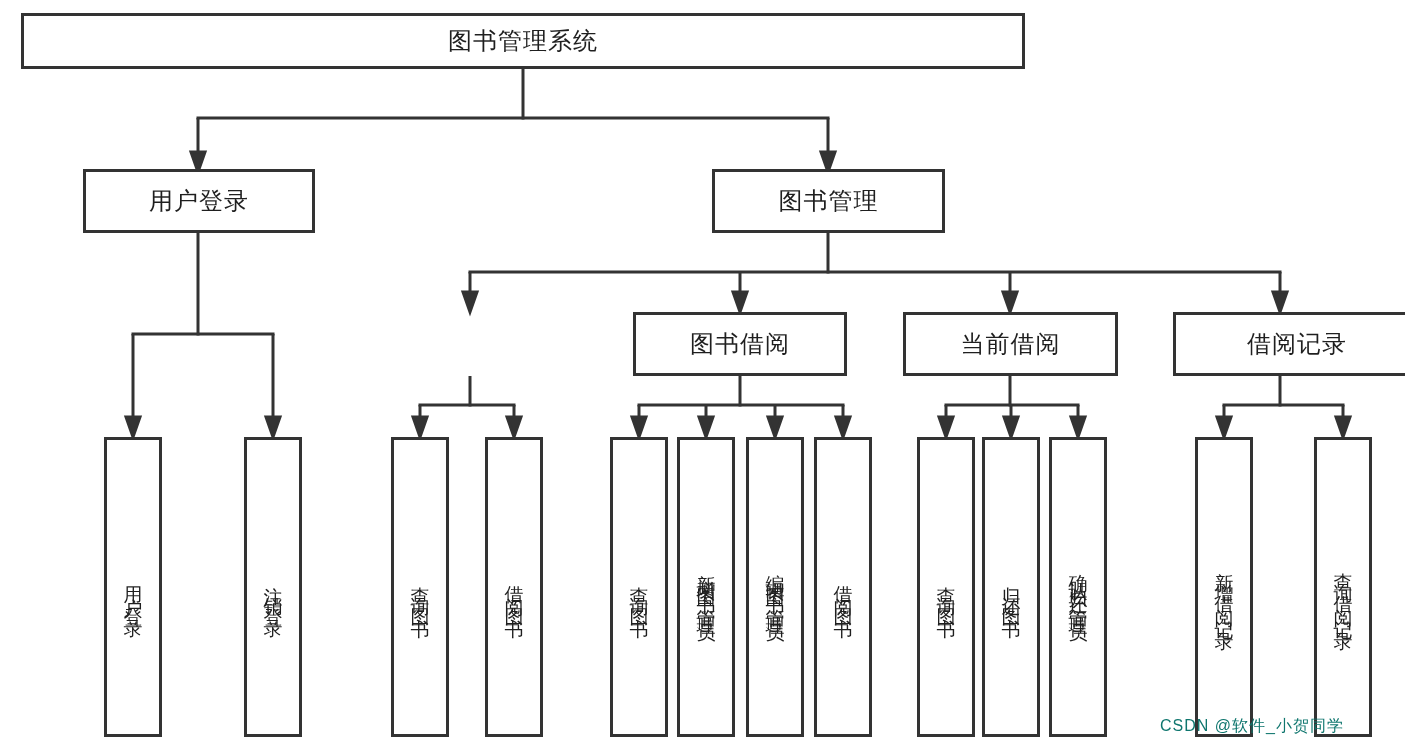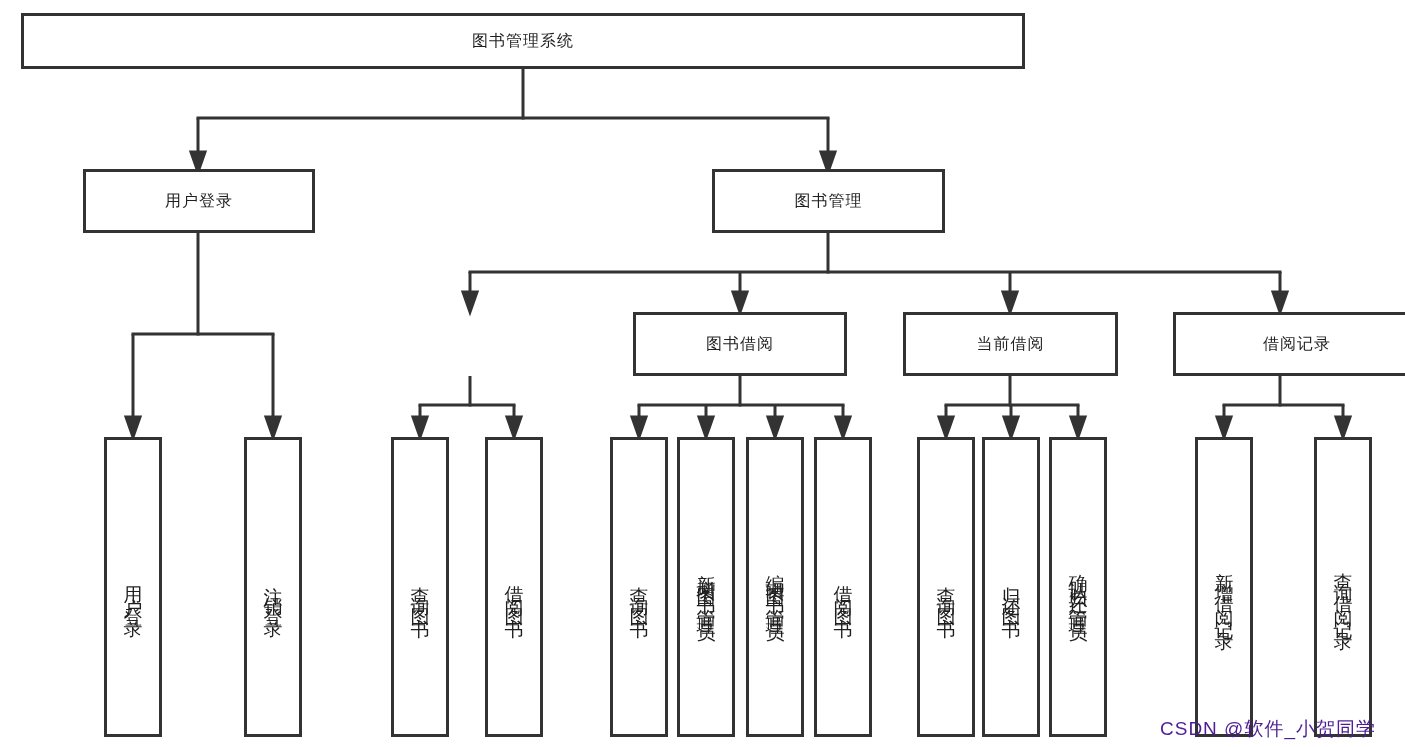--- a/index.html
+++ b/index.html
@@ -25,21 +25,21 @@
   }
   .node {
     position: absolute;
     box-sizing: border-box;
     background: #ffffff;
     border: 3px solid #333333;
     display: flex;
     align-items: center;
     justify-content: center;
     color: #1f1f1f;
-    font-size: 16px;
+    font-size: 24px;
     letter-spacing: 1px;
     white-space: nowrap;
   }
   .vbox {
     position: absolute;
     box-sizing: border-box;
     background: #ffffff;
     border: 3px solid #333333;
     width: 58px;
     height: 300px;
@@ -53,22 +53,22 @@
     text-orientation: mixed;
     white-space: nowrap;
   }
   .ls4 { letter-spacing: 11px; padding-top: 11px; }
   .ls6 { letter-spacing: 12px; padding-top: 12px; }
   .ls9 { letter-spacing: 7px;  padding-top: 7px;  }
   .watermark {
     position: absolute;
     left: 1160px;
     top: 716px;
-    font-size: 19px;
-    color: #4c1d95;
+    font-size: 16px;
+    color: #0f766e;
     letter-spacing: 1px;
     white-space: nowrap;
   }
 </style>
 </head>
 <body>
 
 <div class="stage">
 
   <svg class="connectors" viewBox="0 0 1405 747" xmlns="http://www.w3.org/2000/svg">

